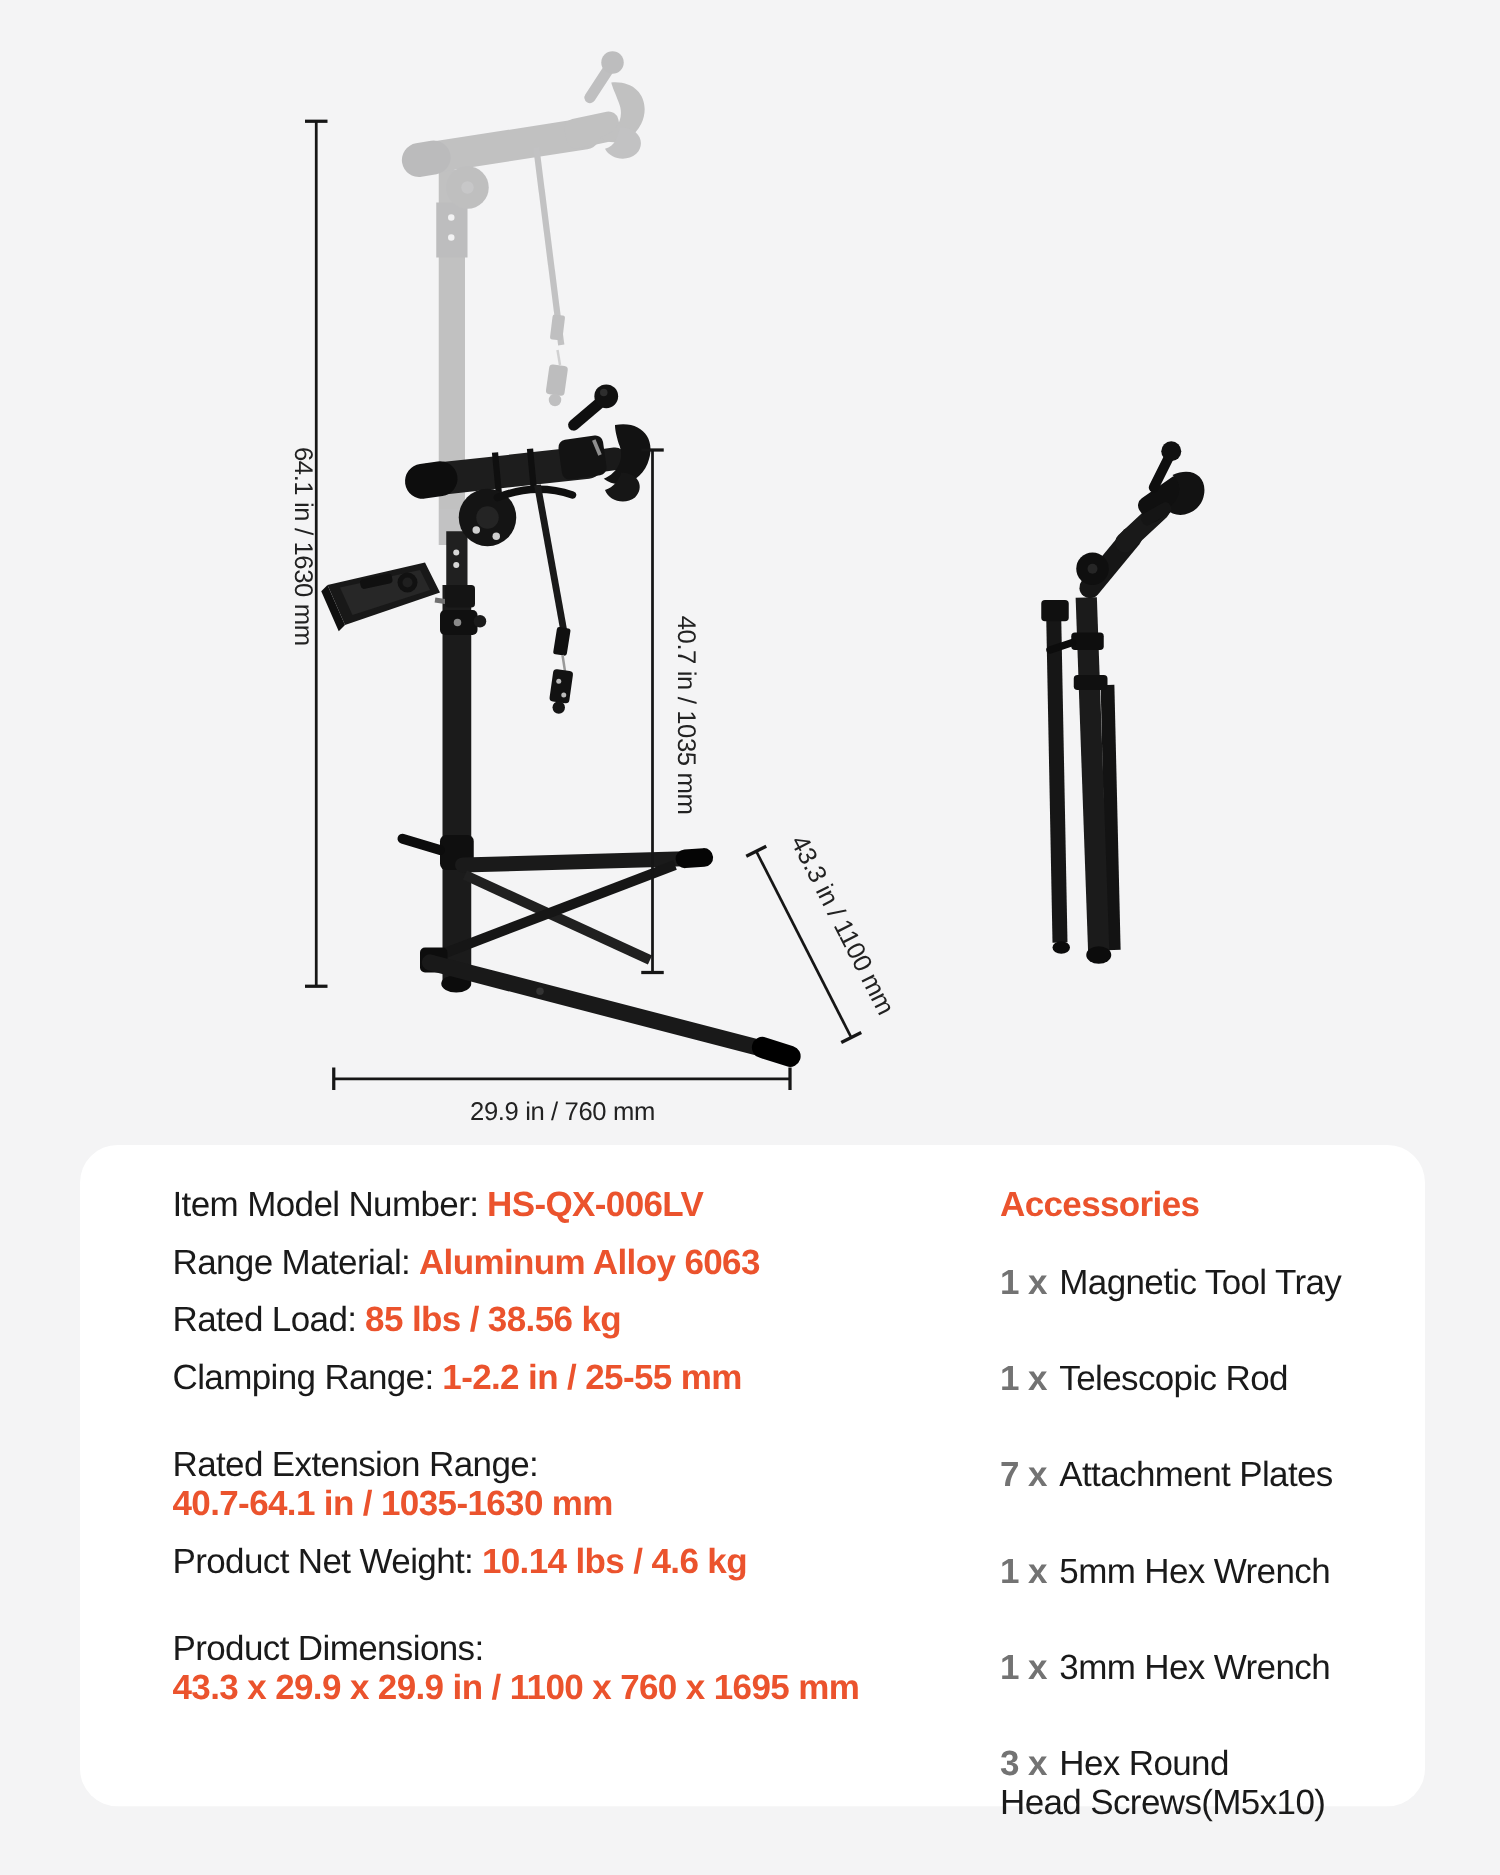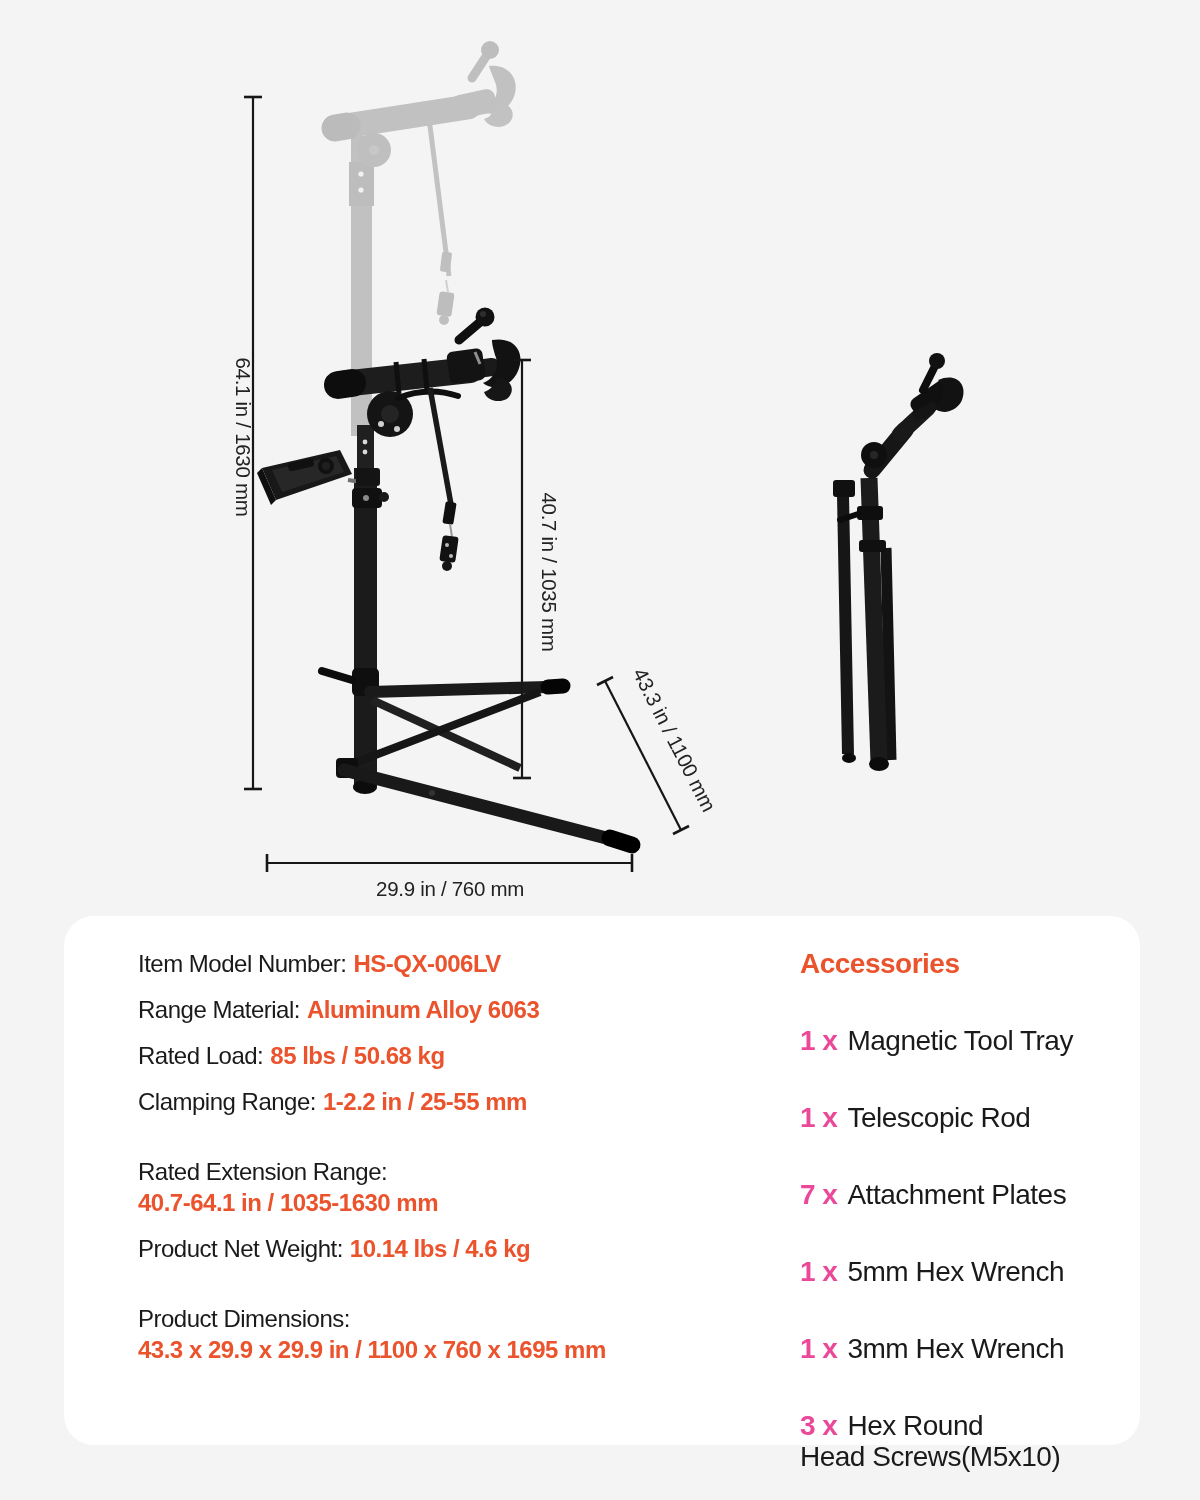--- a/index.html
+++ b/index.html
@@ -14,28 +14,28 @@
   .dim-label{
     font-family:"Liberation Sans", sans-serif;
     font-size:20.5px;fill:#222;letter-spacing:-0.3px;
   }
   .panel{
     position:absolute;left:64px;top:916px;width:1076px;height:529px;
     background:#ffffff;border-radius:30px;
   }
   .col-left{position:absolute;left:74px;top:32px;width:665px;}
   .col-right{position:absolute;left:736px;top:32px;width:320px;}
-  .spec-row{font-size:24px;line-height:31px;margin-bottom:15px;letter-spacing:-0.5px;color:#1a1a1a;}
+  .spec-row{font-size:28px;line-height:31px;margin-bottom:15px;letter-spacing:-0.5px;color:#1a1a1a;}
   .spec-row .lbl{color:#1a1a1a;}
   .spec-row .val{color:#eb532d;font-weight:bold;margin-left:7px;}
   .spec-row.two .lbl{display:block;margin-top:39px;}
   .spec-row.two .val{display:block;margin-left:0;white-space:nowrap;}
-  .acc-title{font-size:28px;line-height:31px;font-weight:bold;color:#eb532d;margin-bottom:15px;letter-spacing:-0.5px;}
+  .acc-title{font-size:28px;line-height:31px;font-weight:bold;color:#eb532d;letter-spacing:-0.5px;}
   .acc-row{font-size:28px;line-height:31px;margin-bottom:15px;letter-spacing:-0.5px;white-space:pre-line;color:#1a1a1a;}
-  .acc-row .qty{color:#ec4899;font-weight:bold;margin-right:10px;}
+  .acc-row .qty{color:#737373;font-weight:bold;margin-right:10px;}
 </style>
 </head>
 <body>
 
 <div class="page">
 
   <svg class="diagram" width="1200" height="916" viewBox="0 0 1200 916">
 
     <g opacity="0.28">
       <rect x="351" y="136" width="21" height="300" fill="#3f3f3f"></rect>
@@ -176,21 +176,21 @@
   <div class="panel">
 
     <div class="col-left">
       <div class="spec-row">
         <span class="lbl">Item Model Number:</span><span class="val">HS-QX-006LV</span>
       </div>
       <div class="spec-row">
         <span class="lbl">Range Material:</span><span class="val">Aluminum Alloy 6063</span>
       </div>
       <div class="spec-row">
-        <span class="lbl">Rated Load:</span><span class="val">85 lbs / 50.68 kg</span>
+        <span class="lbl">Rated Load:</span><span class="val">85 lbs / 38.56 kg</span>
       </div>
       <div class="spec-row">
         <span class="lbl">Clamping Range:</span><span class="val">1-2.2 in / 25-55 mm</span>
       </div>
       <div class="spec-row two">
         <span class="lbl">Rated Extension Range:</span>
           <span class="val">40.7-64.1 in / 1035-1630 mm</span>
       </div>
       <div class="spec-row">
         <span class="lbl">Product Net Weight:</span><span class="val">10.14 lbs / 4.6 kg</span>

